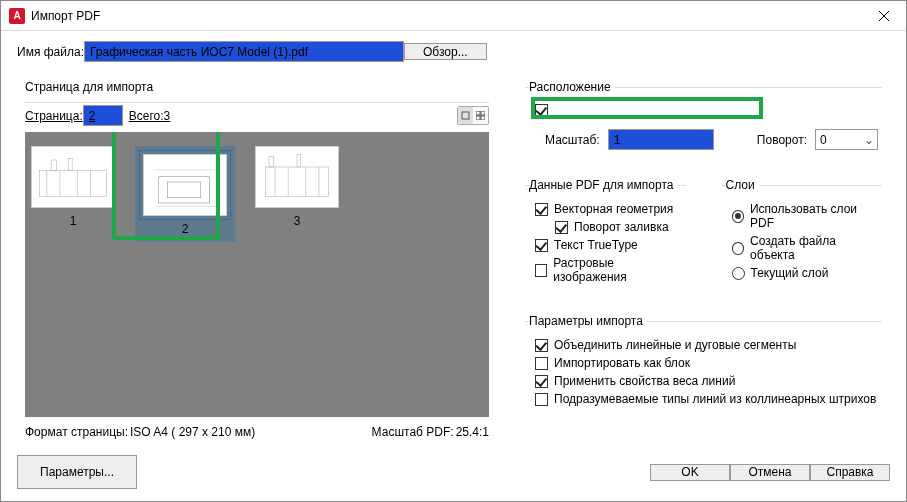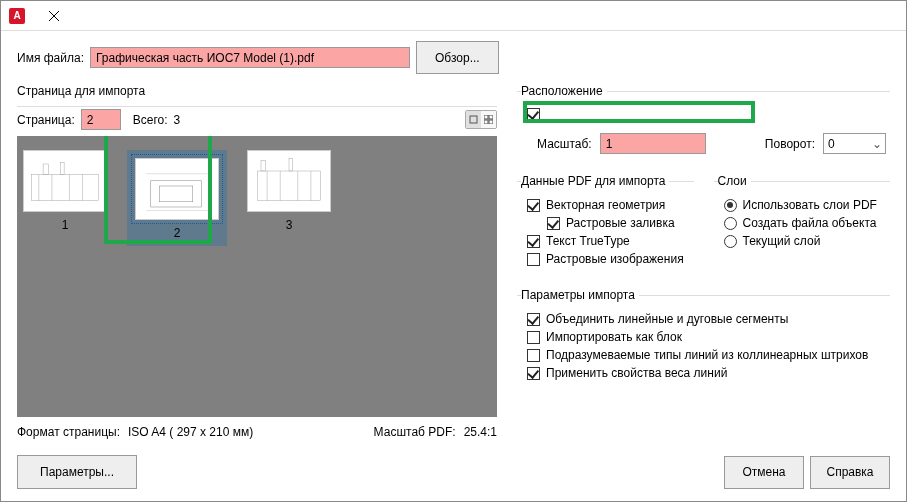--- a/index.html
+++ b/index.html
@@ -3,28 +3,28 @@
 <meta charset="utf-8">
 <style>
   * { box-sizing: border-box; font-family: "Segoe UI", Tahoma, sans-serif; font-size: 12px; }
   body { margin: 0; background: #fff; }
   .window { width: 907px; height: 502px; border: 1px solid #888; background: #fff; display: flex; flex-direction: column; }
   .titlebar { height: 30px; display: flex; align-items: center; padding: 0 0 0 8px; border-bottom: 1px solid #ddd; }
   .app-icon { width: 16px; height: 16px; background: #d4152c; color: #fff; display: flex; align-items: center; justify-content: center; font-size: 10px; font-weight: bold; border-radius: 2px; margin-right: 6px; }
   .titlebar-title { flex: 1; font-size: 12px; }
   .titlebar-close { width: 45px; height: 28px; display: flex; align-items: center; justify-content: center; cursor: pointer; }
   .content { flex: 1; padding: 10px 16px 12px 16px; display: flex; flex-direction: column; }
-  .row { display: flex; align-items: center; gap: 6px; }
+  .row { display: flex; align-items: center; }
   .label { white-space: nowrap; }
-  .textbox { border: 1px solid #999; background: #fca5a5; padding: 2px 5px; height: 21px; }
-  .btn { border: 1px solid #999; background: #eee; padding: 3px 18px; height: 33px; cursor: pointer; display: inline-flex; align-items: center; justify-content: center; }
+  .textbox { border: 1px solid #999; background: #1d4ed8; padding: 2px 5px; height: 21px; }
+  .btn { border: 1px solid #999; background: #eee; padding: 3px 18px; height: 17px; cursor: pointer; display: inline-flex; align-items: center; justify-content: center; }
   .main { flex: 1; display: flex; gap: 20px; margin-top: 10px; }
   .left { width: 480px; display: flex; flex-direction: column; }
   .right { flex: 1; display: flex; flex-direction: column; gap: 8px; }
-  fieldset { border: 1px solid #ddd; border-left: none; border-right: none; border-bottom: none; padding: 8px 4px 6px 4px; margin: 0; }
+  fieldset { border: 1px solid #ddd; border-left: none; border-right: none; border-bottom: none; padding: 8px 4px 6px 4px; margin: 8px; }
   legend { padding: 0 4px 0 0; color: #000; }
   .groupbox { margin-bottom: 6px; }
   .preview-area { flex: 1; background: #808080; margin-top: 6px; position: relative; overflow: hidden; }
   .view-toggle { display: flex; border: 1px solid #aaa; border-radius: 2px; overflow: hidden; }
   .view-btn { width: 15px; height: 17px; display: flex; align-items: center; justify-content: center; background: #f8f8f8; cursor: pointer; }
   .view-btn.active { background: #e0e0e0; }
   .thumbs { display: flex; gap: 20px; padding: 14px 6px 0 6px; align-items: flex-start; }
   .thumb { display: flex; flex-direction: column; align-items: center; gap: 6px; }
   .thumb-img { width: 84px; height: 62px; background: #fff; border: 1px solid #ccc; position: relative; overflow: hidden; }
   .thumb-img.sel { outline: 1px dotted #1a5aa8; outline-offset: 3px; background-color: #fff; }
@@ -47,41 +47,42 @@
   .dropdown input { border: none; outline: none; width: 45px; padding: 0 4px; background: transparent; }
   .dropdown .arrow { width: 16px; text-align: center; cursor: pointer; color: #555; }
   .spacer { flex: 1; }
 </style>
 </head>
 <body>
 
 <div class="window">
   <div class="titlebar">
     <div class="app-icon">A</div>
+    <div class="titlebar-title">Импорт PDF</div>
     <div class="titlebar-close">
       <svg width="10" height="10" viewBox="0 0 10 10">
           <line x1="0" y1="0" x2="10" y2="10" stroke="#000" stroke-width="1"></line>
           <line x1="10" y1="0" x2="0" y2="10" stroke="#000" stroke-width="1"></line>
         </svg>
     </div>
   </div>
 
   <div class="content">
     <div class="row">
       <span class="label">Имя файла:</span>
       <input class="textbox" style="width: 320px;" value="Графическая часть ИОС7 Model (1).pdf">
       <button class="btn">Обзор...</button>
     </div>
 
     <div class="main">
       <div class="left">
         <fieldset class="groupbox" style="flex:1; display:flex; flex-direction:column; border:none; padding:0;">
           <div style="border-top:1px solid #ddd; position:relative; top:8px;"></div>
           <legend style="position:relative; background:#fff;">Страница для импорта</legend>
-          <div class="row" style="margin-top:10px;">
+          <div class="row" style="margin-top:10px;text-decoration:underline;">
             <span class="label">Страница:</span>
             <input class="textbox small-input" value="2" style="">
             <span class="label" style="margin-left:6px;">Всего:</span>
             <span>3</span>
             <div class="spacer"></div>
             <div class="view-toggle">
               <div class="view-btn active">
                 <svg width="9" height="9">
                     <rect x="1" y="1" width="7" height="7" fill="none" stroke="#555"></rect>
                   </svg>
@@ -175,21 +176,21 @@
 
         <div class="two-col">
           <fieldset class="groupbox col">
             <legend>Данные PDF для импорта</legend>
             <div class="chk-row">
                 <span class="checkbox checked"></span>
                 <span>Векторная геометрия</span>
               </div>
             <div class="chk-row indent">
                 <span class="checkbox checked"></span>
-                <span>Растровые заливка</span>
+                <span>Поворот заливка</span>
               </div>
             <div class="chk-row">
                 <span class="checkbox checked"></span>
                 <span>Текст TrueType</span>
               </div>
             <div class="chk-row">
                 <span class="checkbox"></span>
                 <span>Растровые изображения</span>
               </div>
           </fieldset>
@@ -214,31 +215,32 @@
           <legend>Параметры импорта</legend>
           <div class="chk-row">
               <span class="checkbox checked"></span>
               <span>Объединить линейные и дуговые сегменты</span>
             </div>
           <div class="chk-row">
               <span class="checkbox"></span>
               <span>Импортировать как блок</span>
             </div>
           <div class="chk-row">
+              <span class="checkbox checked"></span>
+              <span>Применить свойства веса линий</span>
+            </div>
+          <div class="chk-row">
               <span class="checkbox"></span>
               <span>Подразумеваемые типы линий из коллинеарных штрихов</span>
-            </div>
-          <div class="chk-row">
-              <span class="checkbox checked"></span>
-              <span>Применить свойства веса линий</span>
             </div>
         </fieldset>
       </div>
     </div>
 
     <div class="row" style="margin-top:10px;">
       <button class="btn" style="padding:16px 22px;">Параметры...</button>
       <div class="spacer"></div>
+      <button class="btn" style="width:80px;">OK</button>
       <button class="btn" style="width:80px;">Отмена</button>
       <button class="btn" style="width:80px;">Справка</button>
     </div>
   </div>
 </div>
 
 </body></html>

